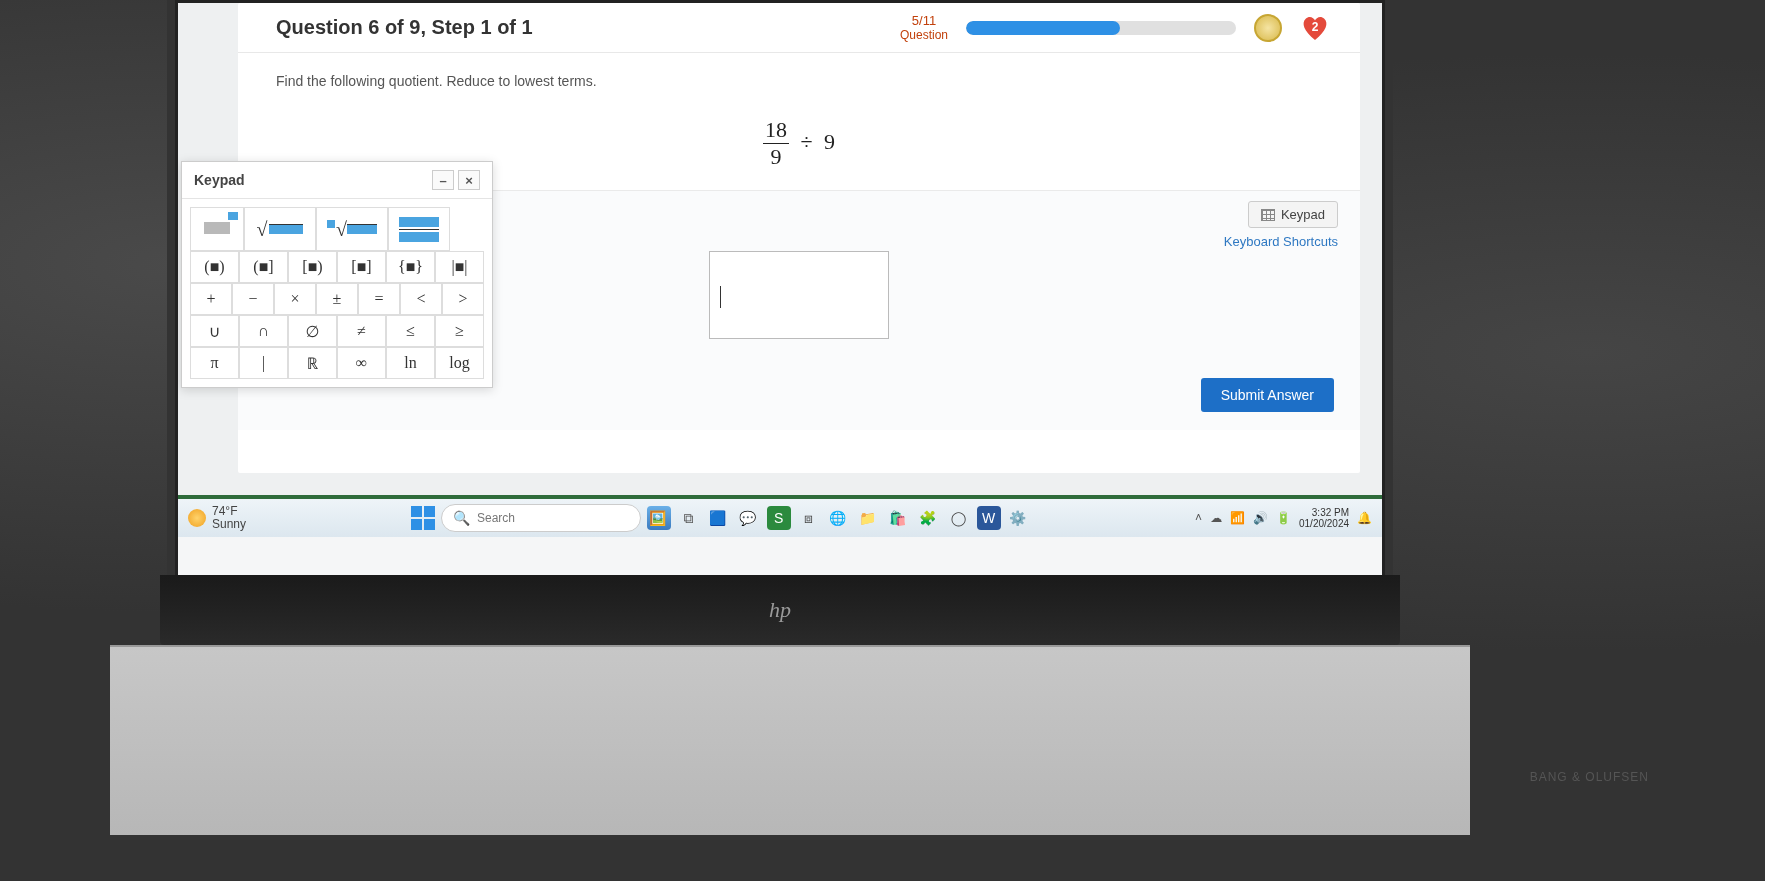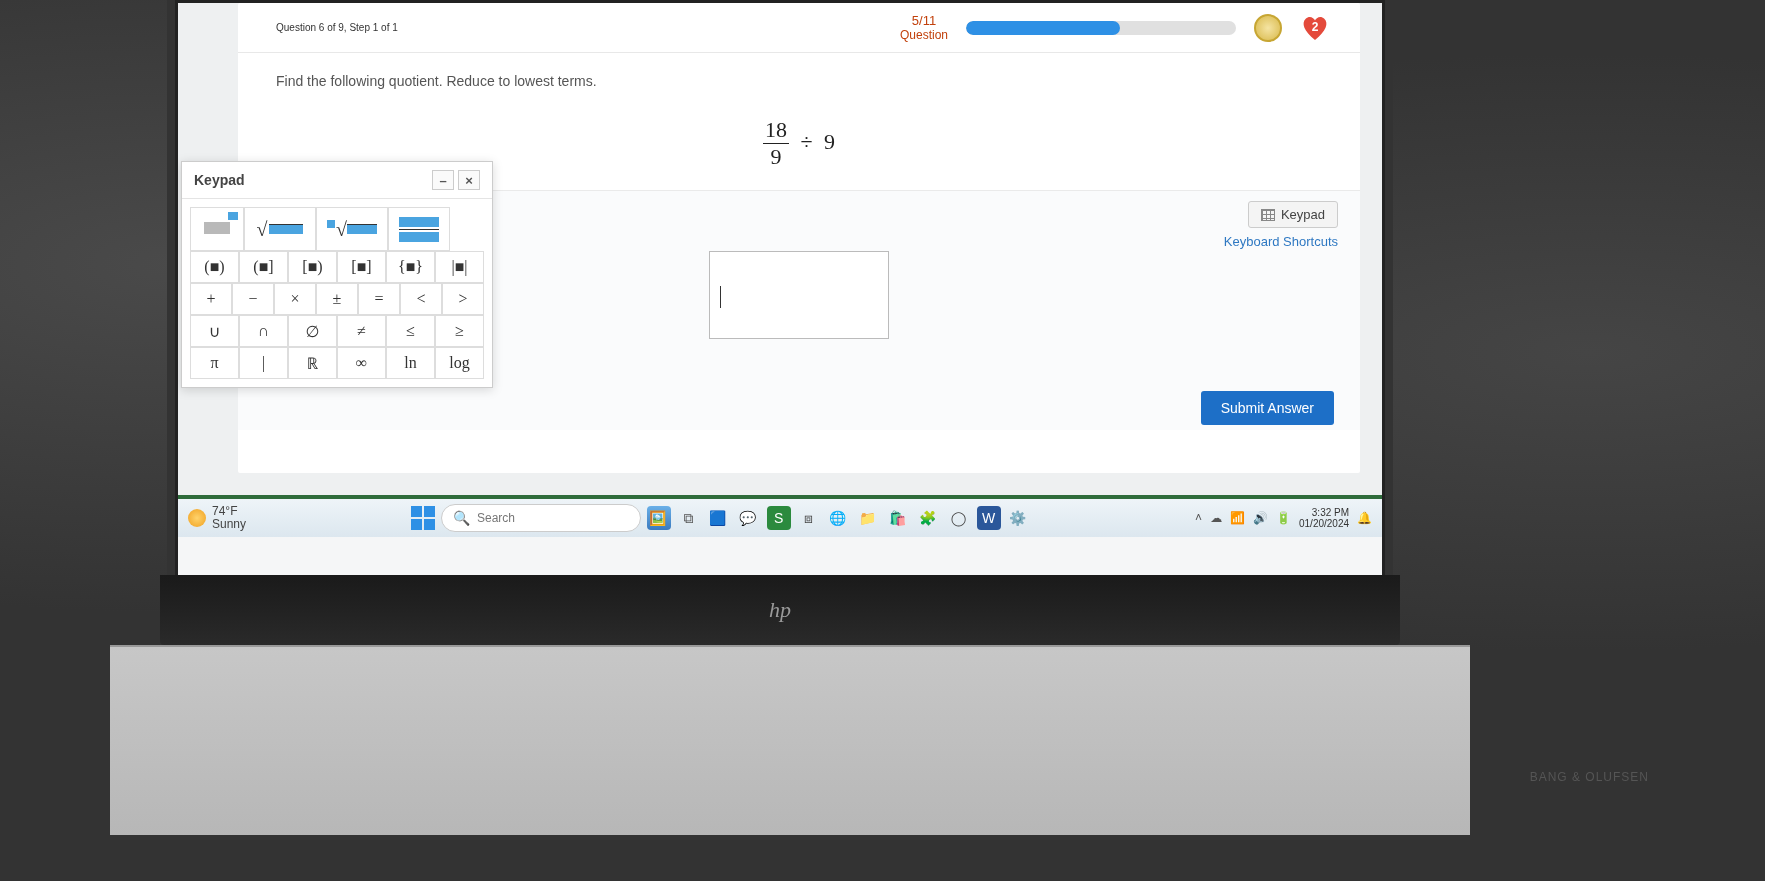--- a/index.html
+++ b/index.html
@@ -36,21 +36,21 @@
     min-height: 470px;
     border-radius: 2px;
   }
   .q-header {
     display: flex;
     align-items: center;
     padding: 10px 30px 10px 38px;
     border-bottom: 1px solid #e8e8e8;
     height: 50px;
   }
-  .q-title { font-weight: 400; color: #333; font-size: 10px; flex: 0 0 auto; }
+  .q-title { font-weight: 700; color: #333; font-size: 20px; flex: 0 0 auto; }
   .q-spacer { flex: 1; }
   .q-progress-wrap { display: flex; align-items: center; gap: 18px; }
   .q-score { text-align: center; color: #c2410c; font-size: 12px; line-height: 1.2; }
   .q-score .num { font-size: 13px; }
   .q-bar {
     width: 270px; height: 14px; background: #e0e0e0; border-radius: 7px; position: relative; overflow: hidden;
   }
   .q-bar-fill { position: absolute; left: 0; top: 0; bottom: 0; width: 57%; background: #2e90e5; border-radius: 7px; }
   .coin {
     width: 28px; height: 28px; border-radius: 50%; background: radial-gradient(#f5e4a3, #d8b849);
@@ -111,21 +111,21 @@
     width: 14px; height: 12px; display: inline-block;
     background: linear-gradient(#888 1px, transparent 1px) 0 0/4px 4px,
                 linear-gradient(90deg,#888 1px, transparent 1px) 0 0/4px 4px;
     border: 1px solid #888;
   }
   .shortcut-link {
     display: block; margin-top: 6px; color: #2e78c2; font-size: 13px; cursor: pointer; padding-left: 28px;
   }
 
   .submit-btn {
-    position: absolute; right: 26px; bottom: 5px;
+    position: absolute; right: 26px; bottom: 18px;
     background: #1d6fc7; color: #fff; border: none; padding: 9px 20px;
     border-radius: 3px; font-size: 14px; cursor: pointer;
   }
 
   
   .keypad-panel {
     position: absolute;
     left: 3px;
     top: 158px;
     width: 312px;

